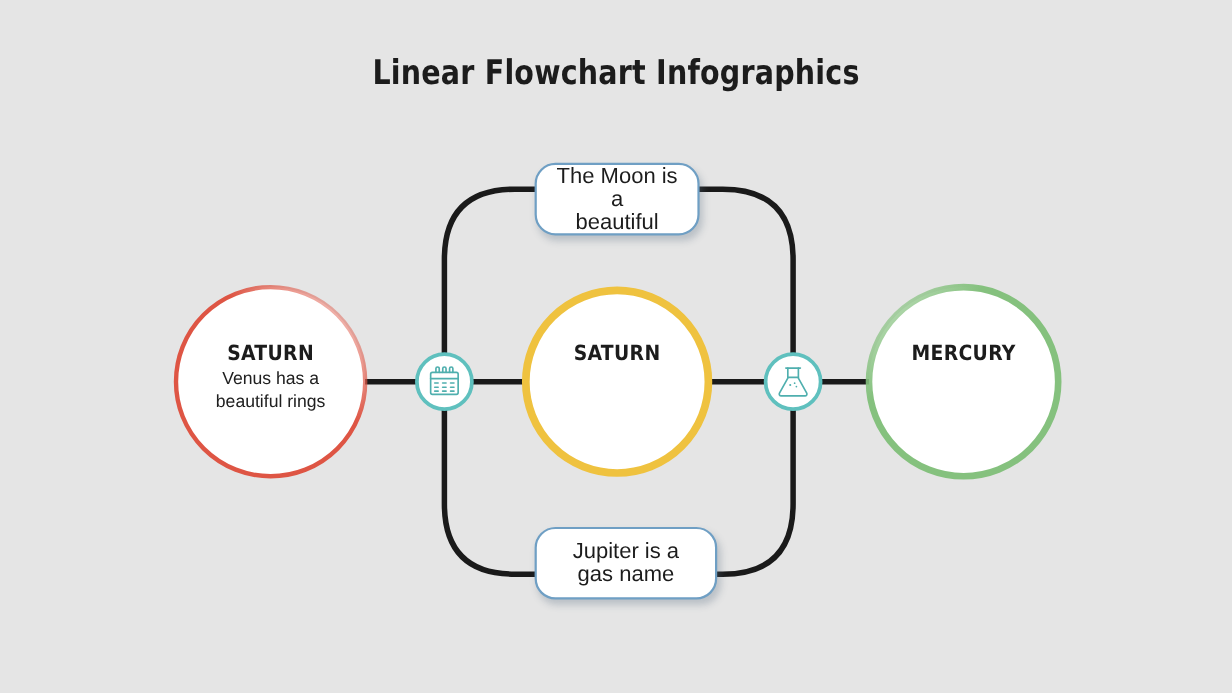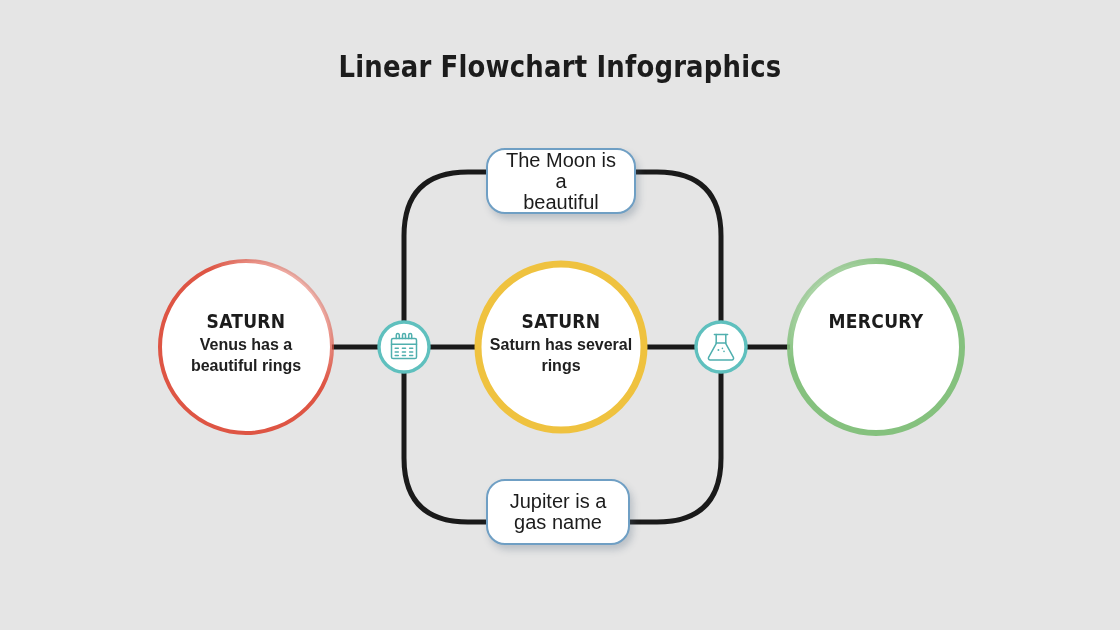--- a/index.html
+++ b/index.html
@@ -64,21 +64,20 @@
     font-size: 19px;
     letter-spacing: .3px;
     line-height: 22px;
     margin-bottom: 2px;
   }
   .node-desc {
     font-family: "Liberation Sans", sans-serif;
     font-size: 16px;
     line-height: 21px;
     color: #202020;
-    font-weight: bold;
   }
 
   
   .callout {
     position: absolute;
     z-index: 4;
     box-sizing: border-box;
     background: #ffffff;
     border: 2px solid #6f9fc4;
     border-radius: 19px;
@@ -147,40 +146,36 @@
   <div class="node-text" style="left:126px; top:310px; width:240px;">
     <div class="node-title">SATURN</div>
     <div class="node-desc">
       <div>Venus has a</div>
       <div>beautiful rings</div>
     </div>
   </div>
 
   <div class="node-text" style="left:441px; top:310px; width:240px;">
     <div class="node-title">SATURN</div>
-    <div class="node-desc">
-      <div>Saturn has several</div>
-      <div>rings</div>
-    </div>
   </div>
 
   <div class="node-text" style="left:756px; top:310px; width:240px;">
     <div class="node-title">MERCURY</div>
     <div class="node-desc">
     </div>
   </div>
 
   <div class="callout" style="left:486px; top:148px; width:150px; height:66px;">
     <span>
       <div>The Moon is a</div>
       <div>beautiful</div>
     </span>
   </div>
 
-  <div class="callout" style="left:486px; top:479px; width:144px; height:66px;">
+  <div class="callout" style="left:486px; top:479px; width:166px; height:66px;">
     <span>
       <div>Jupiter is a</div>
       <div>gas name</div>
     </span>
   </div>
 
   <svg class="layer badges" viewBox="0 0 1120 630">
 
     <g>
       <circle cx="404" cy="347" r="25" fill="#ffffff"></circle>

